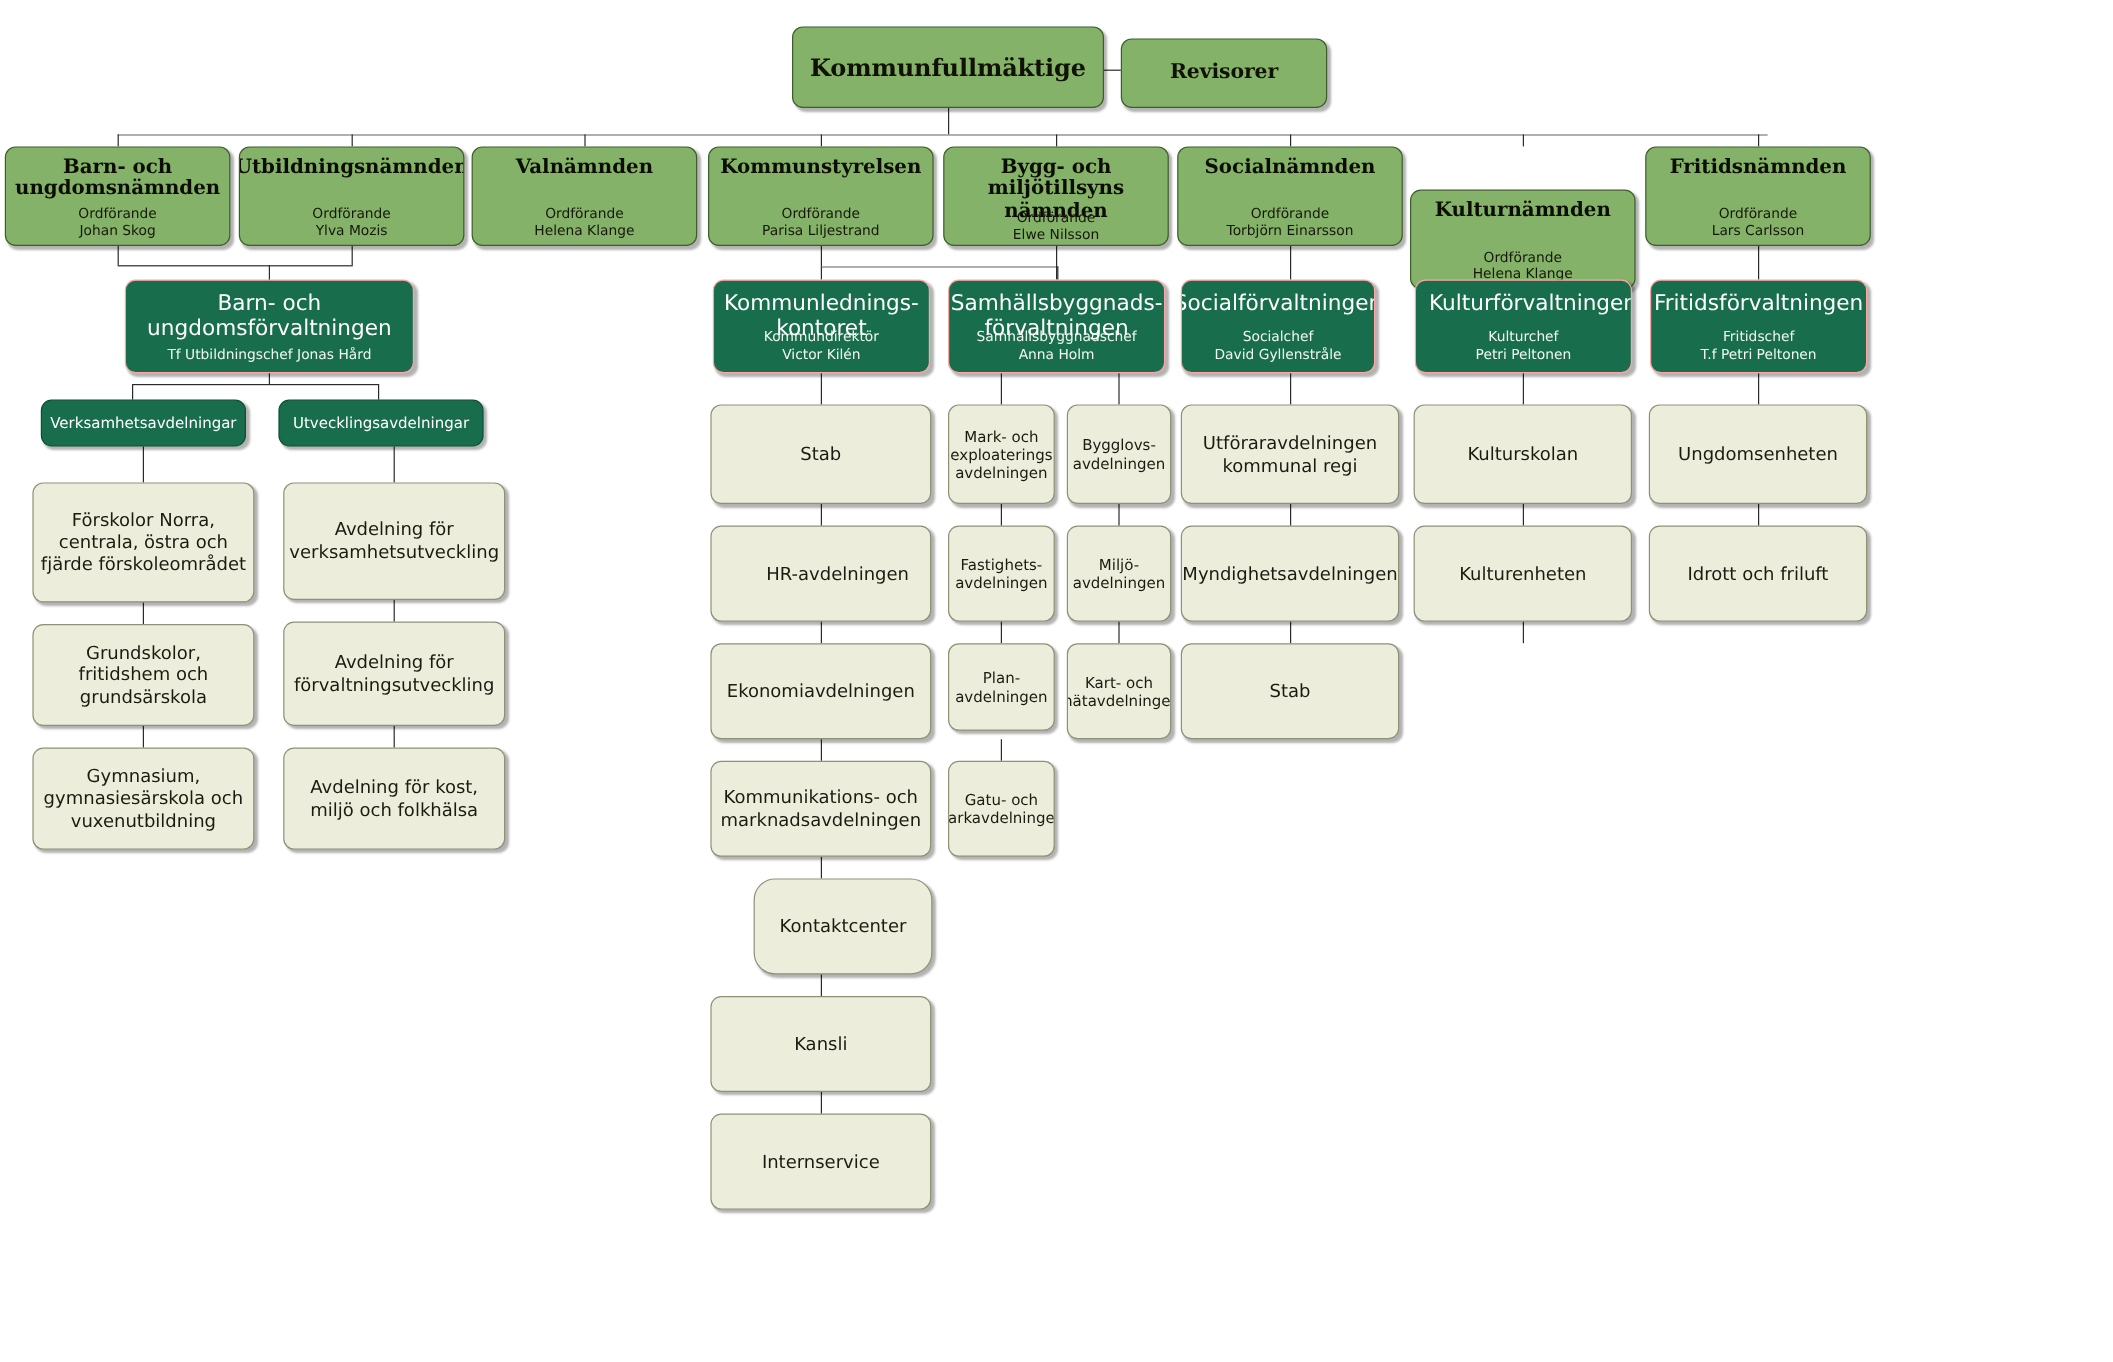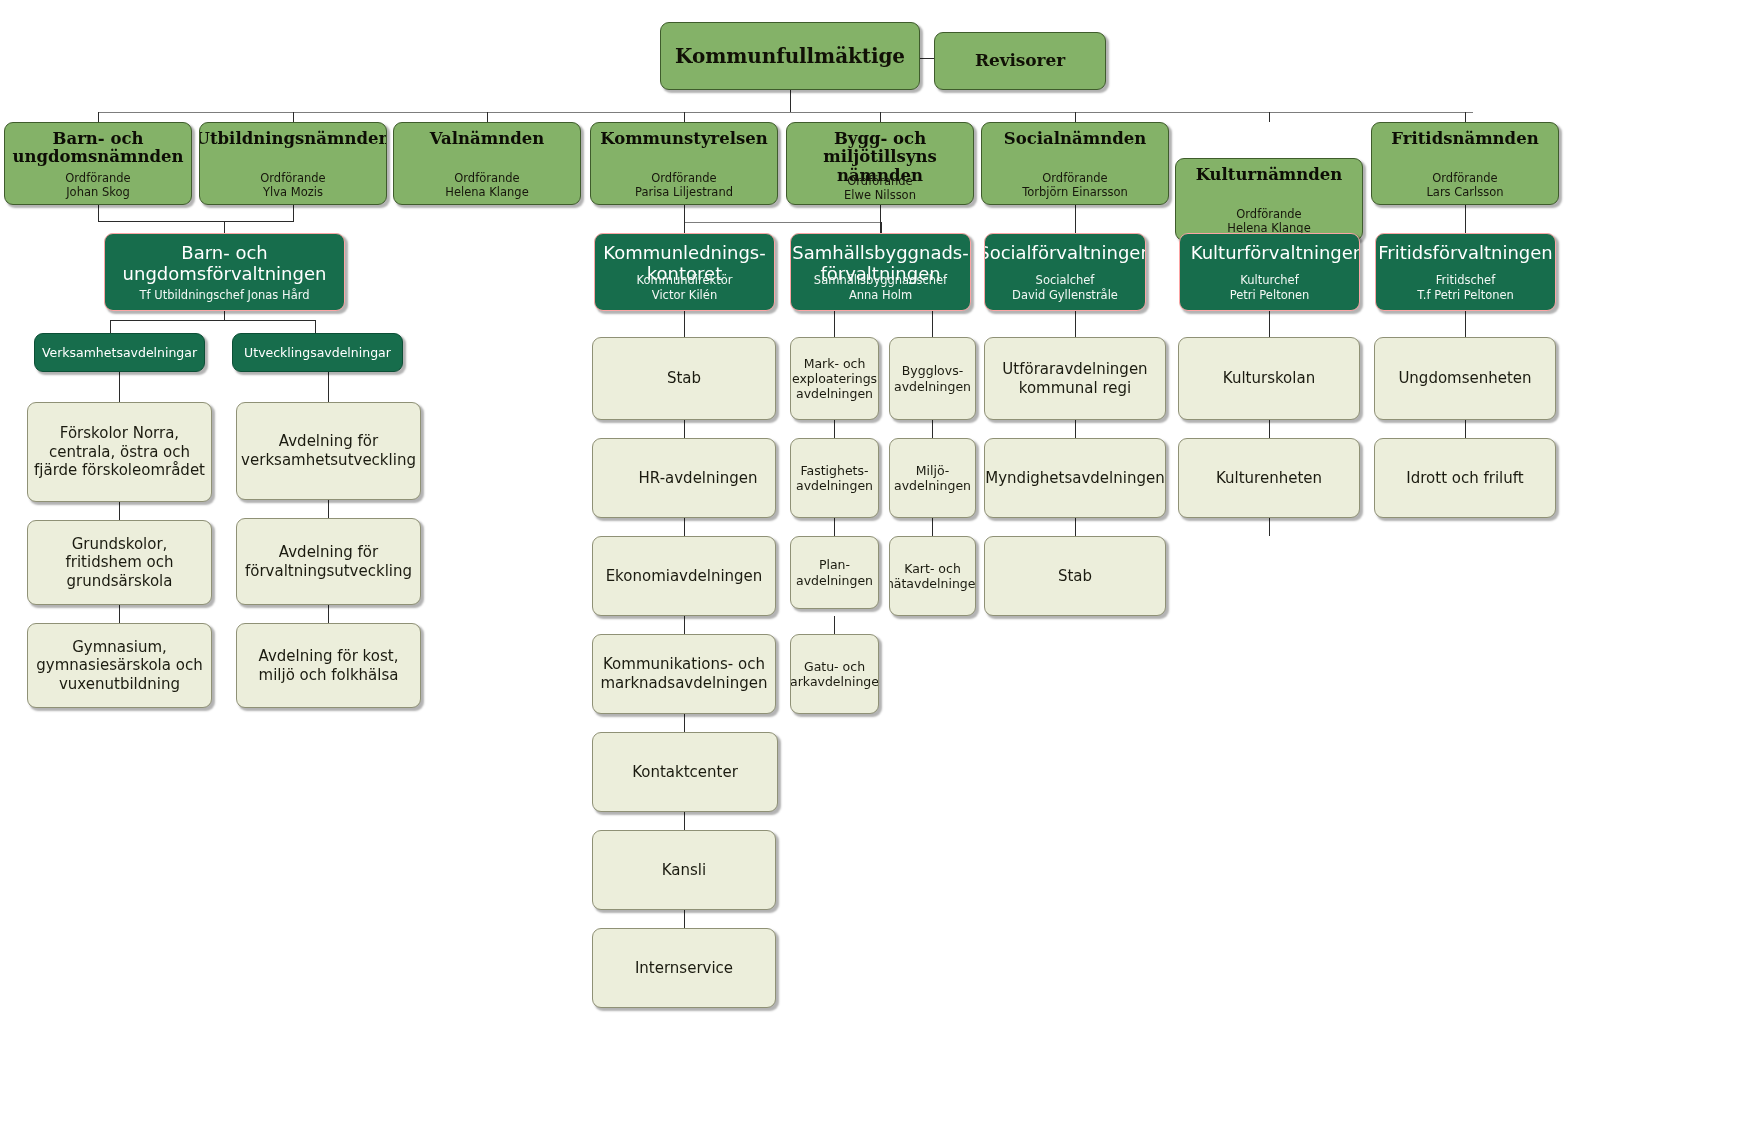--- a/index.html
+++ b/index.html
@@ -304,21 +304,21 @@
   </div>
   <div class="node lvl-unit" style="left:592px; top:438px; width:184px; height:80px;padding-left:28px;">
     <div class="title">HR-avdelningen</div>
   </div>
   <div class="node lvl-unit" style="left:592px; top:536px; width:184px; height:80px;">
     <div class="title">Ekonomiavdelningen</div>
   </div>
   <div class="node lvl-unit" style="left:592px; top:634px; width:184px; height:80px;">
     <div class="title">Kommunikations- och marknadsavdelningen</div>
   </div>
-  <div class="node lvl-unit" style="left:592px; top:732px; width:186px; height:80px;">
+  <div class="node lvl-unit" style="left:628px; top:732px; width:149px; height:80px;border-radius:18px;">
     <div class="title">Kontaktcenter</div>
   </div>
   <div class="node lvl-unit" style="left:592px; top:830px; width:184px; height:80px;">
     <div class="title">Kansli</div>
   </div>
   <div class="node lvl-unit" style="left:592px; top:928px; width:184px; height:80px;">
     <div class="title">Internservice</div>
   </div>
 
   <div class="node lvl-unit small" style="left:790px; top:337px; width:89px; height:83px;">

